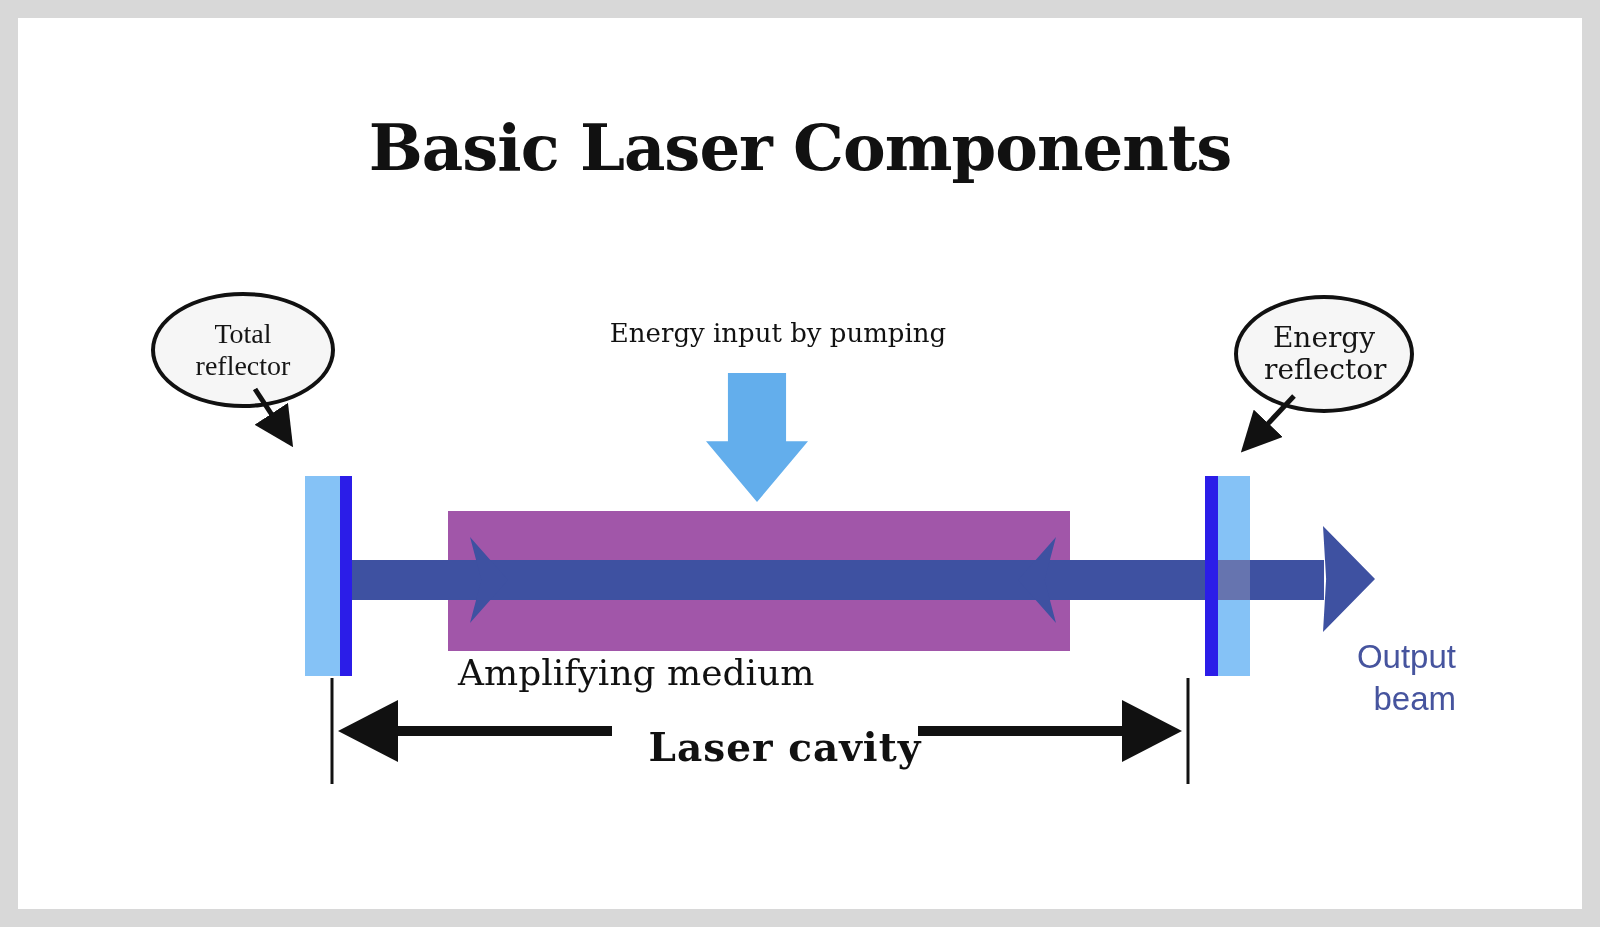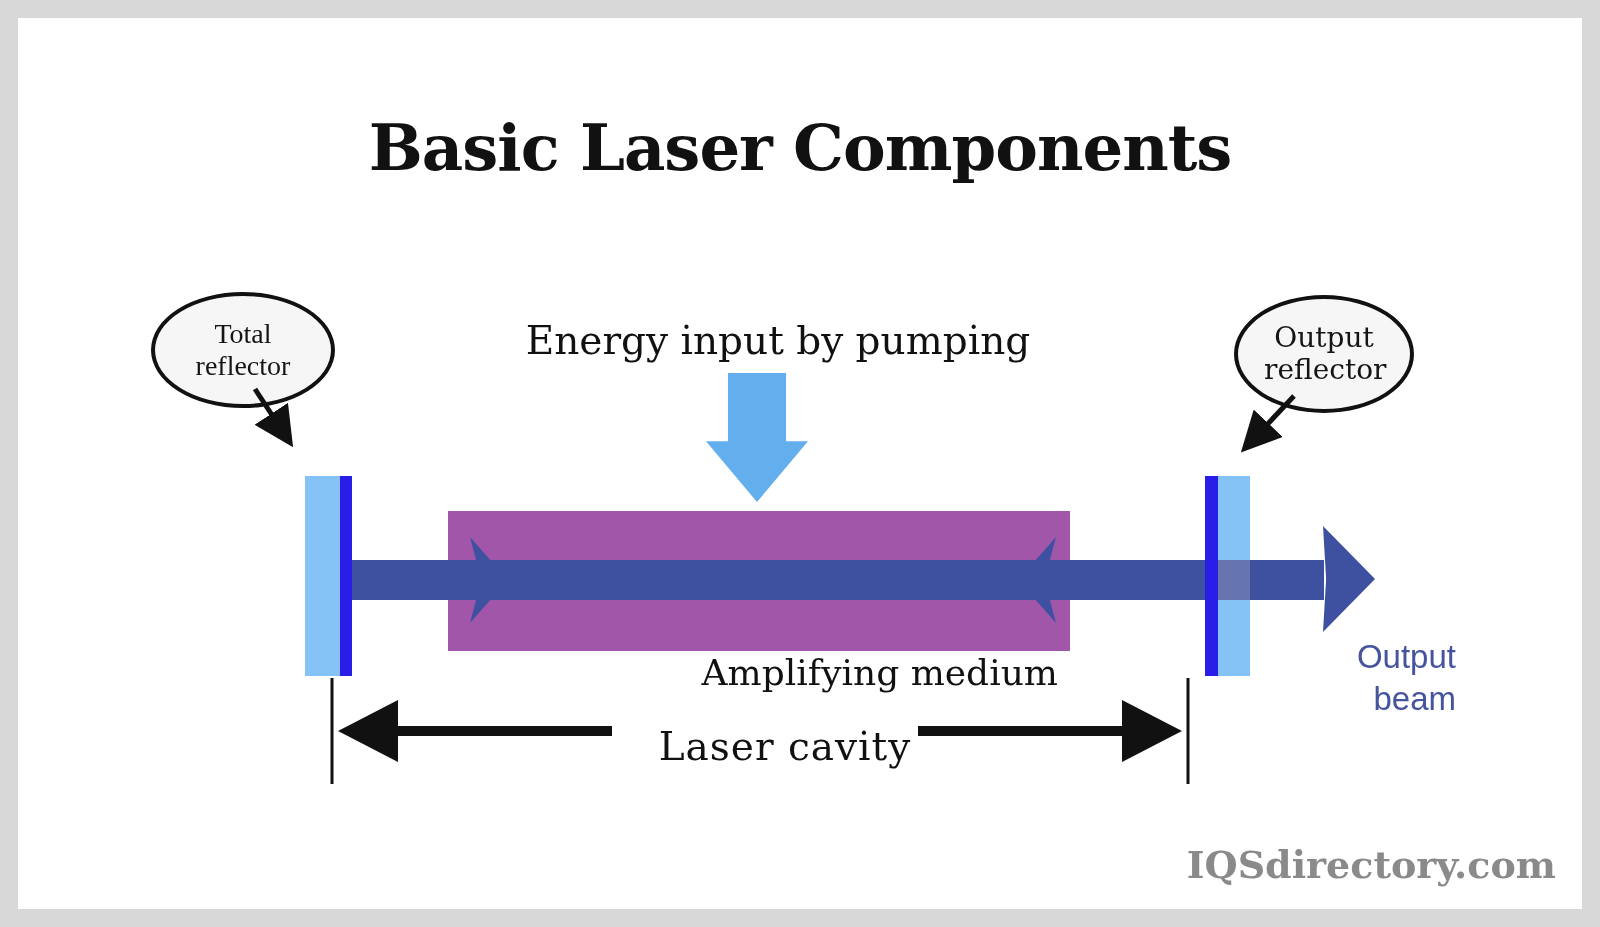--- a/index.html
+++ b/index.html
@@ -33,21 +33,21 @@
     background:var(--callout-fill);
     display:flex;align-items:center;justify-content:center;
     text-align:center;font-size:28px;line-height:1.15;color:#151515;
     box-sizing:border-box;
   }
   .callout-total{left:133px;top:274px;width:184px;height:116px;font-family:Liberation Serif, serif;}
   .callout-partial{left:1216px;top:277px;width:180px;height:118px;}
   .callout span{display:block;width:120px;}
   .energy-label{
     left:460px;top:300px;width:600px;text-align:center;
-    font-size:39px;color:var(--annotation-black);
+    font-size:26px;color:var(--annotation-black);
   }
   .pump-arrow{
     left:688px;top:355px;width:102px;height:129px;
     background:var(--pump-arrow-blue);
     clip-path:polygon(21.5% 0,78.5% 0,78.5% 53%,100% 53%,50% 100%,0 53%,21.5% 53%);
   }
   .mirror-light{background:var(--mirror-light-blue);top:458px;height:200px;}
   .mirror-dark{background:var(--mirror-dark-blue);top:458px;height:200px;z-index:5;}
   .mirror-light-left{left:287px;width:35px;}
   .mirror-dark-left{left:322px;width:12px;}
@@ -66,26 +66,26 @@
     left:1200px;top:542px;width:32px;height:40px;
     background:var(--beam-blend);z-index:6;
   }
   .output-shaft{left:1232px;top:542px;width:74px;height:40px;z-index:4;}
   .output-head{
     left:1305px;top:508px;width:52px;height:106px;z-index:4;
     background:var(--beam-blue);
     clip-path:polygon(0 0,100% 50%,0 100%,6% 50%);
   }
   .medium-label{
-    left:440px;top:634px;width:600px;text-align:right;
+    left:440px;top:634px;width:600px;text-align:left;
     font-size:36px;color:var(--annotation-black);
   }
   .cavity-label{
     left:617px;top:706px;width:300px;text-align:center;
-    font-size:39px;font-weight:400;color:var(--annotation-black);
+    font-size:39px;font-weight:700;color:var(--annotation-black);
     letter-spacing:1px;
   }
   .output-label{
     left:1268px;top:618px;width:170px;text-align:right;
     font-family:"Liberation Sans","DejaVu Sans",sans-serif;
     font-size:33px;line-height:1.27;color:var(--output-text-blue);
   }
   .watermark{
     right:26px;bottom:22px;
     font-size:38px;font-weight:700;color:var(--watermark-gray);
@@ -99,21 +99,21 @@
 <body>
 
 <div class="canvas">
 
   <div class="abs page-title">Basic Laser Components</div>
 
   <div class="abs callout callout-total">
     <span>Total reflector</span>
   </div>
   <div class="abs callout callout-partial">
-    <span>Output reflector</span>
+    <span>Energy reflector</span>
   </div>
 
   <div class="abs energy-label">Energy input by pumping</div>
   <div class="abs pump-arrow"></div>
 
   <div class="abs medium"></div>
 
   <div class="abs beam beam-shaft"></div>
   <div class="abs dart dart-right"></div>
   <div class="abs dart dart-left"></div>
@@ -122,21 +122,20 @@
   <div class="abs output-head"></div>
 
   <div class="abs mirror-light mirror-light-left"></div>
   <div class="abs mirror-dark mirror-dark-left"></div>
   <div class="abs mirror-dark mirror-dark-right"></div>
   <div class="abs mirror-light mirror-light-right"></div>
 
   <div class="abs medium-label">Amplifying medium</div>
   <div class="abs cavity-label">Laser cavity</div>
   <div class="abs output-label">Output beam</div>
-  <div class="abs watermark">IQSdirectory.com</div>
 
   <svg class="overlay" viewBox="18 18 1564 891">
     <defs>
       <marker id="ah" markerWidth="8" markerHeight="8" refX="6.5" refY="4" orient="auto">
         <path d="M0,0 L8,4 L0,8 z" fill="#111111"></path>
       </marker>
     </defs>
     <line x1="255" y1="389" x2="289" y2="441" stroke="#111111" stroke-width="5" marker-end="url(#ah)"></line>
     <line x1="1294" y1="396" x2="1246" y2="447" stroke="#111111" stroke-width="5" marker-end="url(#ah)"></line>
 

